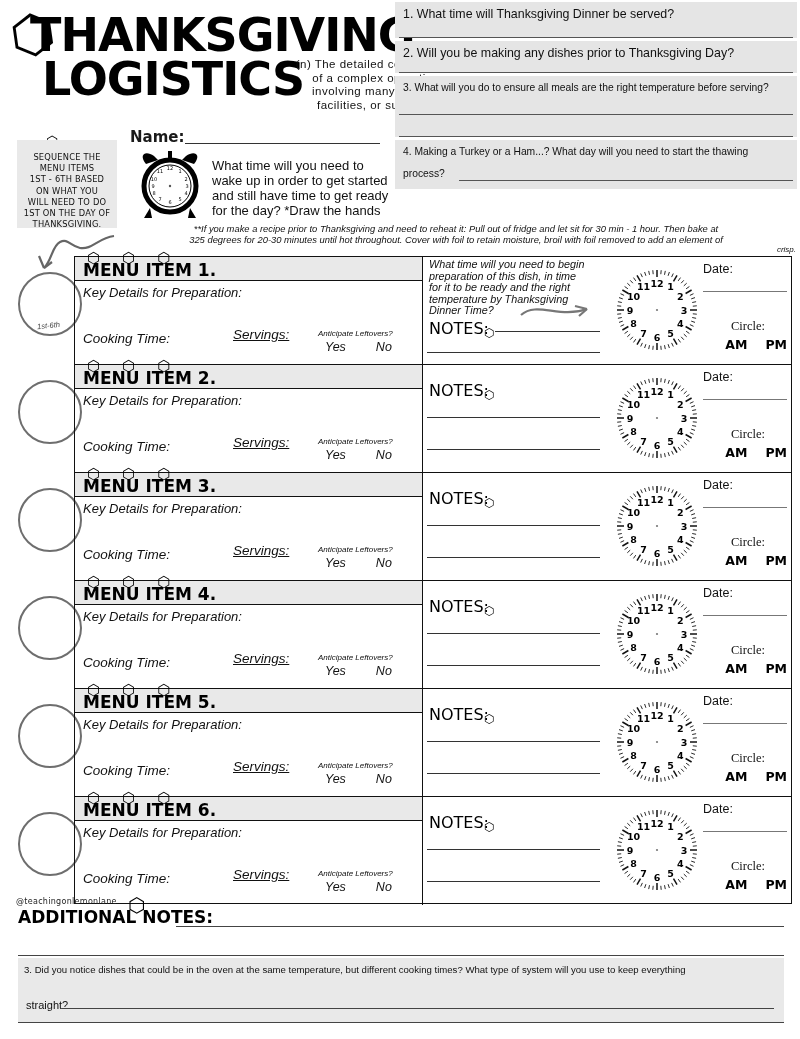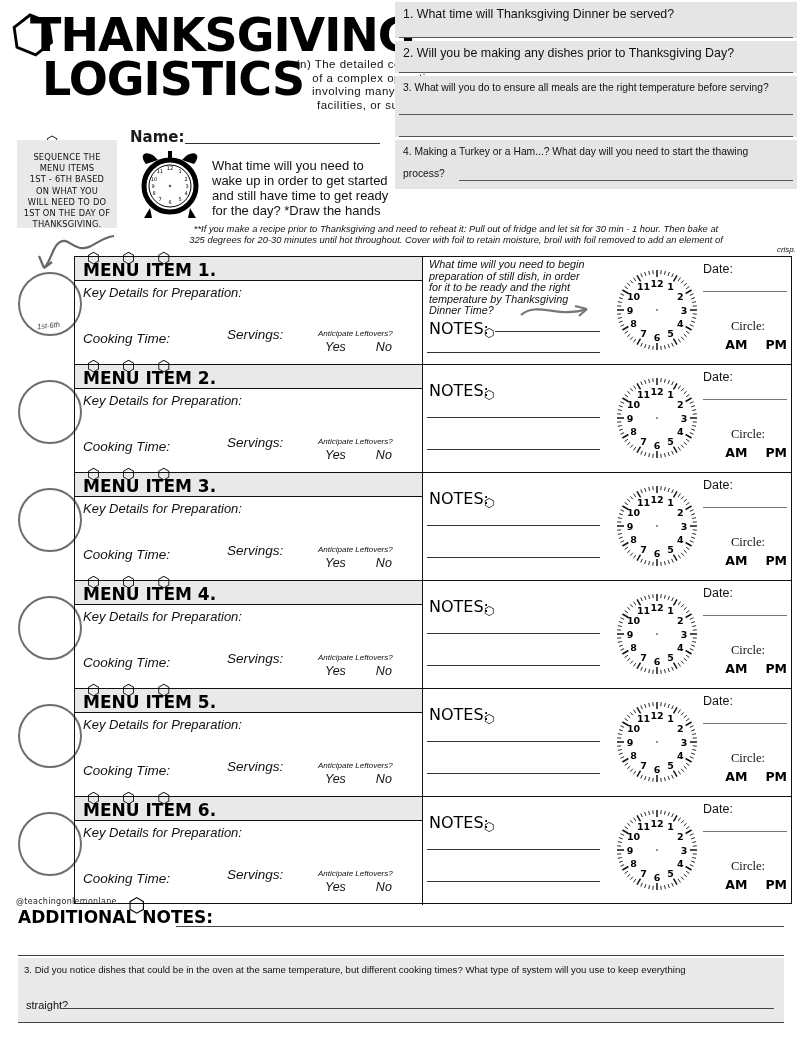--- a/index.html
+++ b/index.html
@@ -65,21 +65,21 @@
   .right-cell{position:absolute;left:348px;top:0;right:0;height:100%;}
 
   .mi-bar{position:absolute;left:0;top:0;width:100%;height:24px;background:#e9e9e9;
     border-bottom:1px solid #111;box-sizing:border-box;}
   .mi-label{position:absolute;left:8px;top:3px;font-size:17px;font-weight:700;
      font-family:"DejaVu Sans", sans-serif;letter-spacing:0px;color:#000;}
   .mi-swirls{position:absolute;left:12px;top:-8px;font-size:15px;color:#000;
      font-family:"DejaVu Serif",serif;letter-spacing:22px;}
   .kd{position:absolute;left:8px;top:28px;font-size:13px;font-style:italic;color:#111;}
   .ct{position:absolute;left:8px;top:74px;font-size:13.5px;font-style:italic;color:#111;}
-  .sv{position:absolute;left:152px;top:70px;font-size:13.5px;font-style:italic;color:#111;}
+  .sv{position:absolute;left:158px;top:70px;font-size:13.5px;font-style:italic;color:#111;text-decoration:underline;}
   .al{position:absolute;left:243px;top:72px;font-size:8px;font-style:italic;color:#111;}
   .yn{position:absolute;left:250px;top:83px;font-size:12.5px;font-style:italic;color:#111;}
   .yn span{display:inline-block;text-align:right;}
   .yn .no{margin-left:30px;}
 
   
   .circle{position:absolute;left:18px;width:64px;height:64px;border-radius:50%;
      border:2.5px solid #6e6e6e;box-sizing:border-box;background:transparent;}
   #first-note{position:absolute;left:37px;top:321px;font-size:7.5px;font-style:italic;
      color:#444;transform:rotate(-6deg);}
@@ -242,21 +242,21 @@
           <div class="mi-label">MENU ITEM 1.</div>
           <div class="kd">Key Details for Preparation:</div>
           <div class="ct">Cooking Time:</div>
           <div class="sv">Servings:</div>
           <div class="al">Anticipate Leftovers?</div>
           <div class="yn"><span>Yes</span><span class="no">No</span></div>
         </div>
         <div class="right-cell">
           <div class="q-begin">
             <div>What time will you need to begin</div>
-            <div>preparation of still dish, in order</div>
+            <div>preparation of this dish, in time</div>
             <div>for it to be ready and the right</div>
             <div>temperature by Thanksgiving</div>
             <div>Dinner Time?</div>
           </div>
           <svg style="position:absolute;left:96px;top:42px;width:92px;height:22px" viewBox="0 0 92 22">
             <path d="M2 16 C 18 2, 40 20, 68 10" fill="none" stroke="#777" stroke-width="2.2"></path>
             <path d="M68 10 L 56 7 M68 10 L 60 17" fill="none" stroke="#777" stroke-width="2.2"></path>
           </svg>
           <div class="notes-label" style="top:62px">NOTES:<span style="font-size:12px;position:relative;top:3px;left:-5px;font-family:'DejaVu Serif',serif">⬡</span></div>
           <div class="notes-rule" style="left:72px;top:74px;width:105px"></div>

